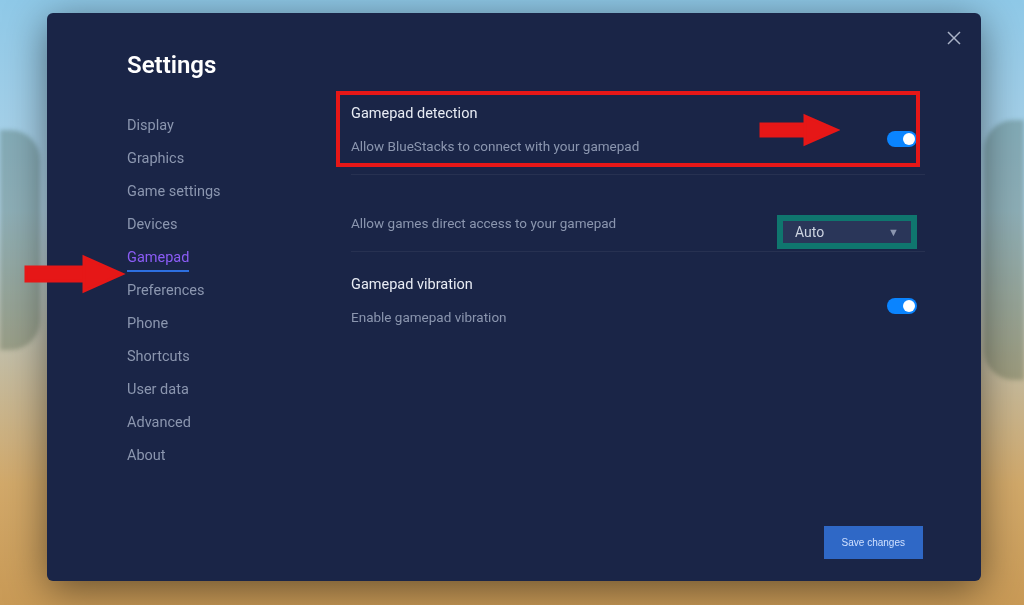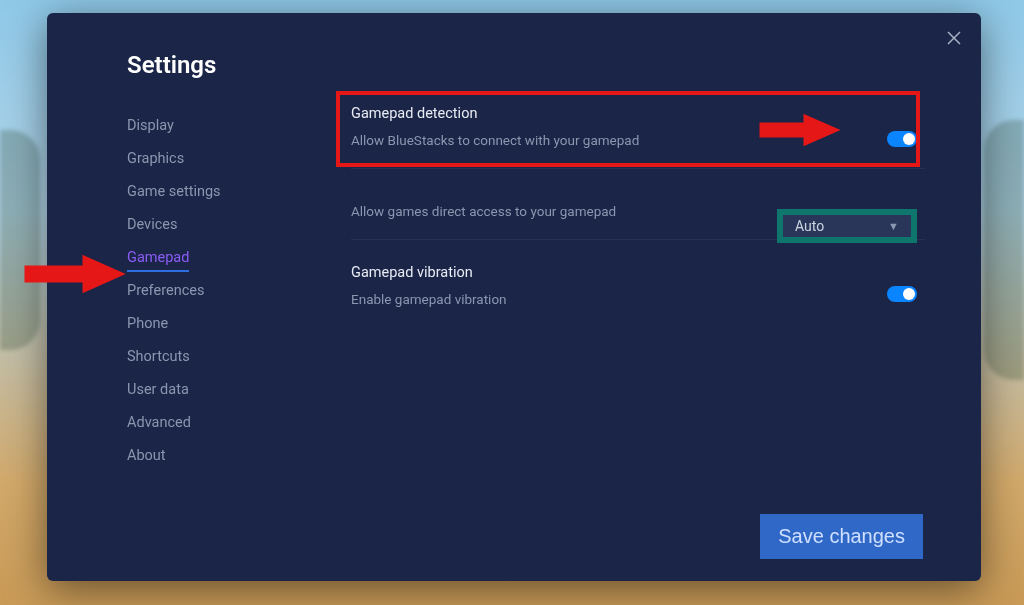--- a/index.html
+++ b/index.html
@@ -51,21 +51,21 @@
     content:""; position:absolute; left:0; right:0; bottom:2px;
     height:2px; background:#2d6fe0;
   }
 
   .content {
     position:absolute; left: 304px; top: 82px; right: 56px;
   }
   .section { padding: 24px 0 20px 0; border-bottom: 1px solid rgba(255,255,255,.06); position:relative;}
   .section:last-of-type { border-bottom: none; }
   .section-heading { font-size: 14.5px; color:#e8ecf4; display:flex; align-items:center; gap:8px;}
-  .section-desc { font-size: 13.5px; color:#8b96af; margin-top:10px;}
+  .section-desc { font-size: 13.5px; color:#8b96af; margin-top:16px;}
   .help-icon {
     width:15px; height:15px; border:1px solid #6b7591; border-radius:50%;
     display:inline-flex; align-items:center; justify-content:center;
     font-size:10px; color:#8b96af;
   }
 
   .toggle {
     position:absolute; right: 8px;
     width:30px; height:16px; border-radius:10px; background:#0a84ff;
     cursor:pointer;
@@ -80,21 +80,21 @@
     width: 140px; height: 34px;
     background:#2a3659; border:6px solid #0f766e;
     display:flex; align-items:center; justify-content:space-between;
     padding: 0 12px; font-size:14px; color:#cdd4e1; cursor:pointer;
   }
   .select .caret { color:#8b96af; font-size:11px;}
 
   .save-btn {
     position:absolute; right: 58px; bottom: 22px;
     background:#2f68c6; color:#cfe0ff;
-    border:none; padding: 11px 18px; font-size:20px; font-weight:500;
+    border:none; padding: 11px 18px; font-size:10px; font-weight:500;
     cursor:pointer;
   }
 
   
   .anno-box1 {
     position:absolute; left: 289px; top: 78px;
     width: 584px; height: 76px;
     border: 4px solid #e61717;
     pointer-events:none;
   }

